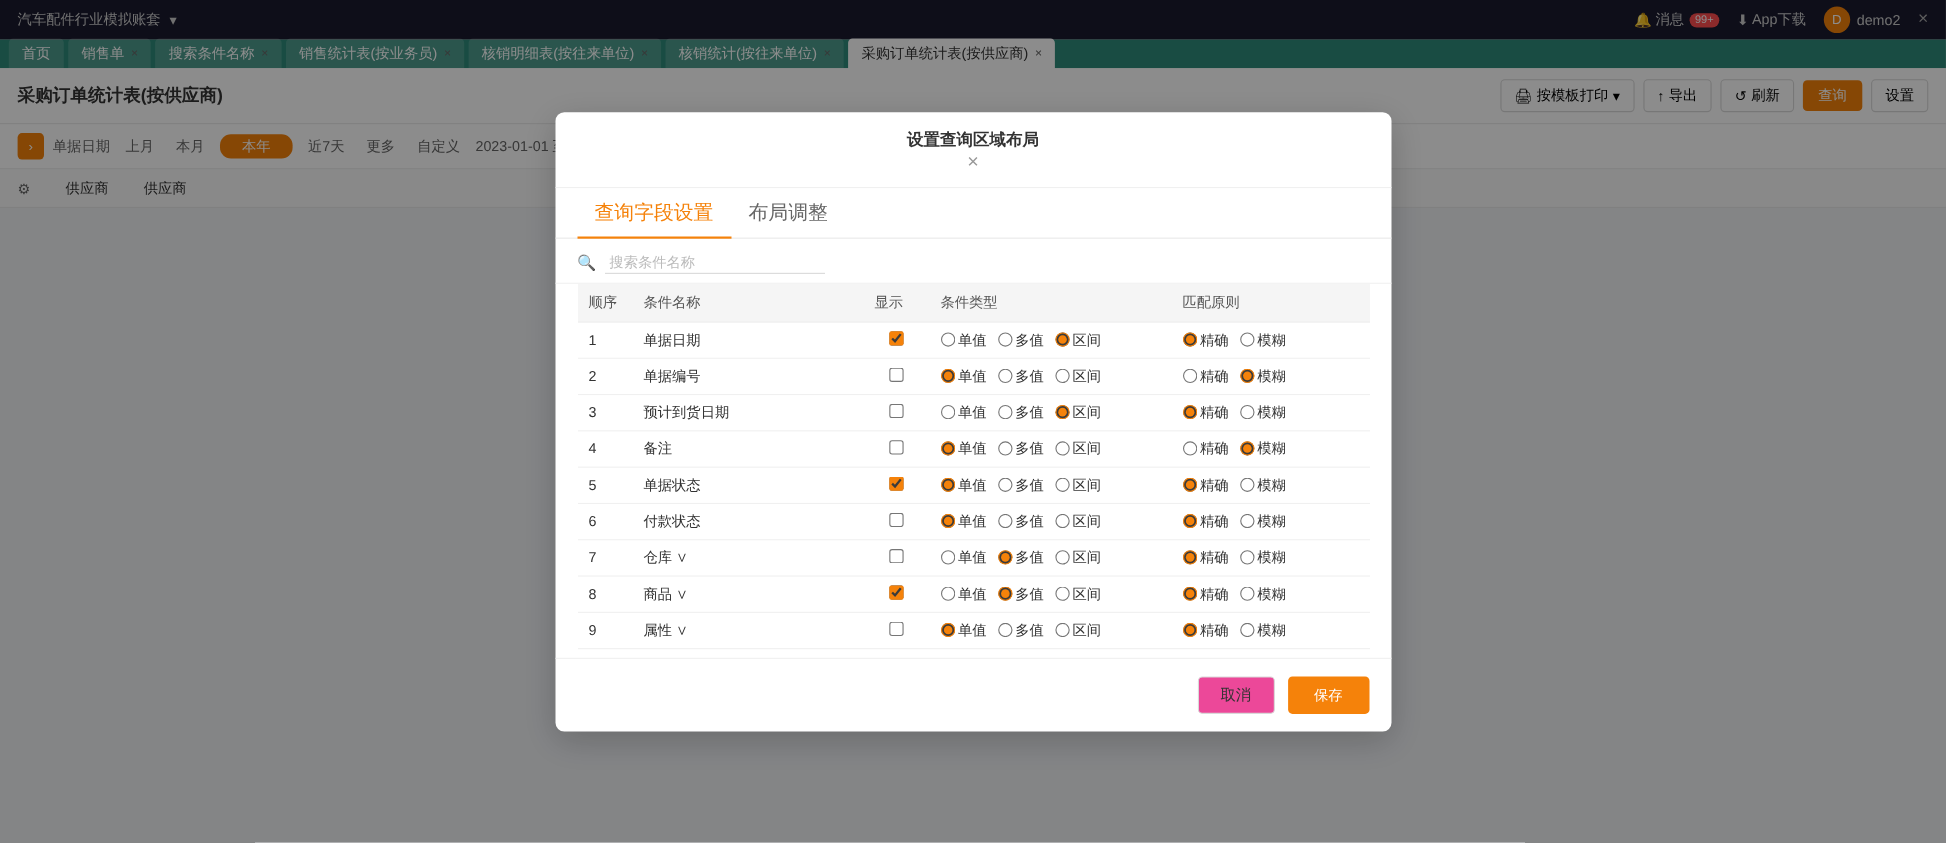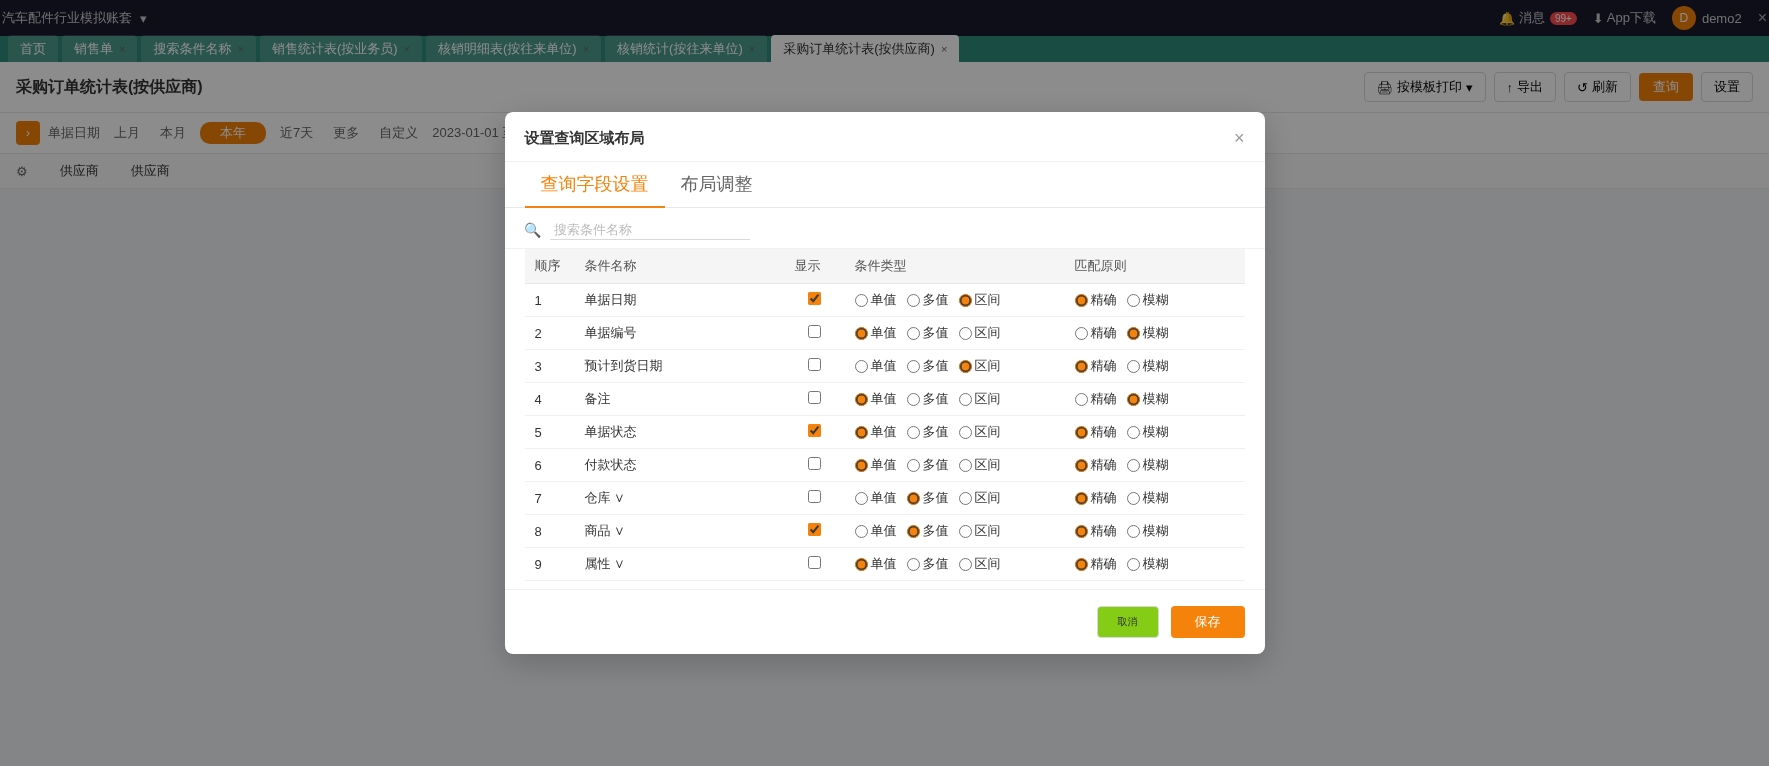--- a/index.html
+++ b/index.html
@@ -5,21 +5,21 @@
     * { box-sizing: border-box; margin: 0; padding: 0; }
     body { font-family: 'Microsoft YaHei', Arial, sans-serif; font-size: 13px; background: #f0f2f5; color: #333; }
 
     
     .top-bar {
       background: #1a1a2e;
       height: 36px;
       display: flex;
       align-items: center;
       justify-content: space-between;
-      padding: 0 2px;
+      padding: 0 16px;
       color: #ccc;
     }
     .top-bar-left { font-size: 13px; color: #ccc; display: flex; align-items: center; gap: 8px; }
     .top-bar-right { display: flex; align-items: center; gap: 16px; font-size: 13px; }
     .top-bar-right .badge {
       background: #ff4d4f; color: white; border-radius: 8px; padding: 1px 5px; font-size: 10px; margin-left: 2px;
     }
     .top-bar-right .close-x { color: #aaa; font-size: 16px; cursor: pointer; }
 
     
@@ -116,20 +116,21 @@
       flex-direction: column;
       box-shadow: 0 8px 32px rgba(0,0,0,0.2);
       position: relative;
     }
     .modal-header {
       padding: 16px 20px 12px;
       border-bottom: 1px solid #f0f0f0;
       display: flex;
       align-items: center;
       justify-content: space-between;
+      flex-direction: column;
     }
     .modal-title { font-size: 15px; font-weight: 600; color: #333; }
     .modal-close { background: none; border: none; font-size: 18px; color: #999; cursor: pointer; }
 
     
     .modal-tabs {
       display: flex;
       gap: 0;
       padding: 0 20px;
       border-bottom: 1px solid #e8e8e8;
@@ -200,21 +201,21 @@
 
     
     .modal-footer {
       padding: 16px 20px;
       display: flex;
       justify-content: flex-end;
       gap: 12px;
       border-top: 1px solid #f0f0f0;
     }
     .btn-cancel {
-      border: 1px solid #d9d9d9; background: #84cc16; padding: 7px 20px; border-radius: 4px; cursor: pointer; font-size: 10px; color: #333;
+      border: 1px solid #d9d9d9; background: #ec4899; padding: 7px 20px; border-radius: 4px; cursor: pointer; font-size: 14px; color: #333;
     }
     .btn-save {
       background: #f5820a; color: white; border: none; padding: 7px 24px; border-radius: 4px; cursor: pointer; font-size: 13px;
     }
 
     
     .modal-table-container::-webkit-scrollbar { width: 6px; }
     .modal-table-container::-webkit-scrollbar-track { background: #f5f5f5; }
     .modal-table-container::-webkit-scrollbar-thumb { background: #ccc; border-radius: 3px; }
 

